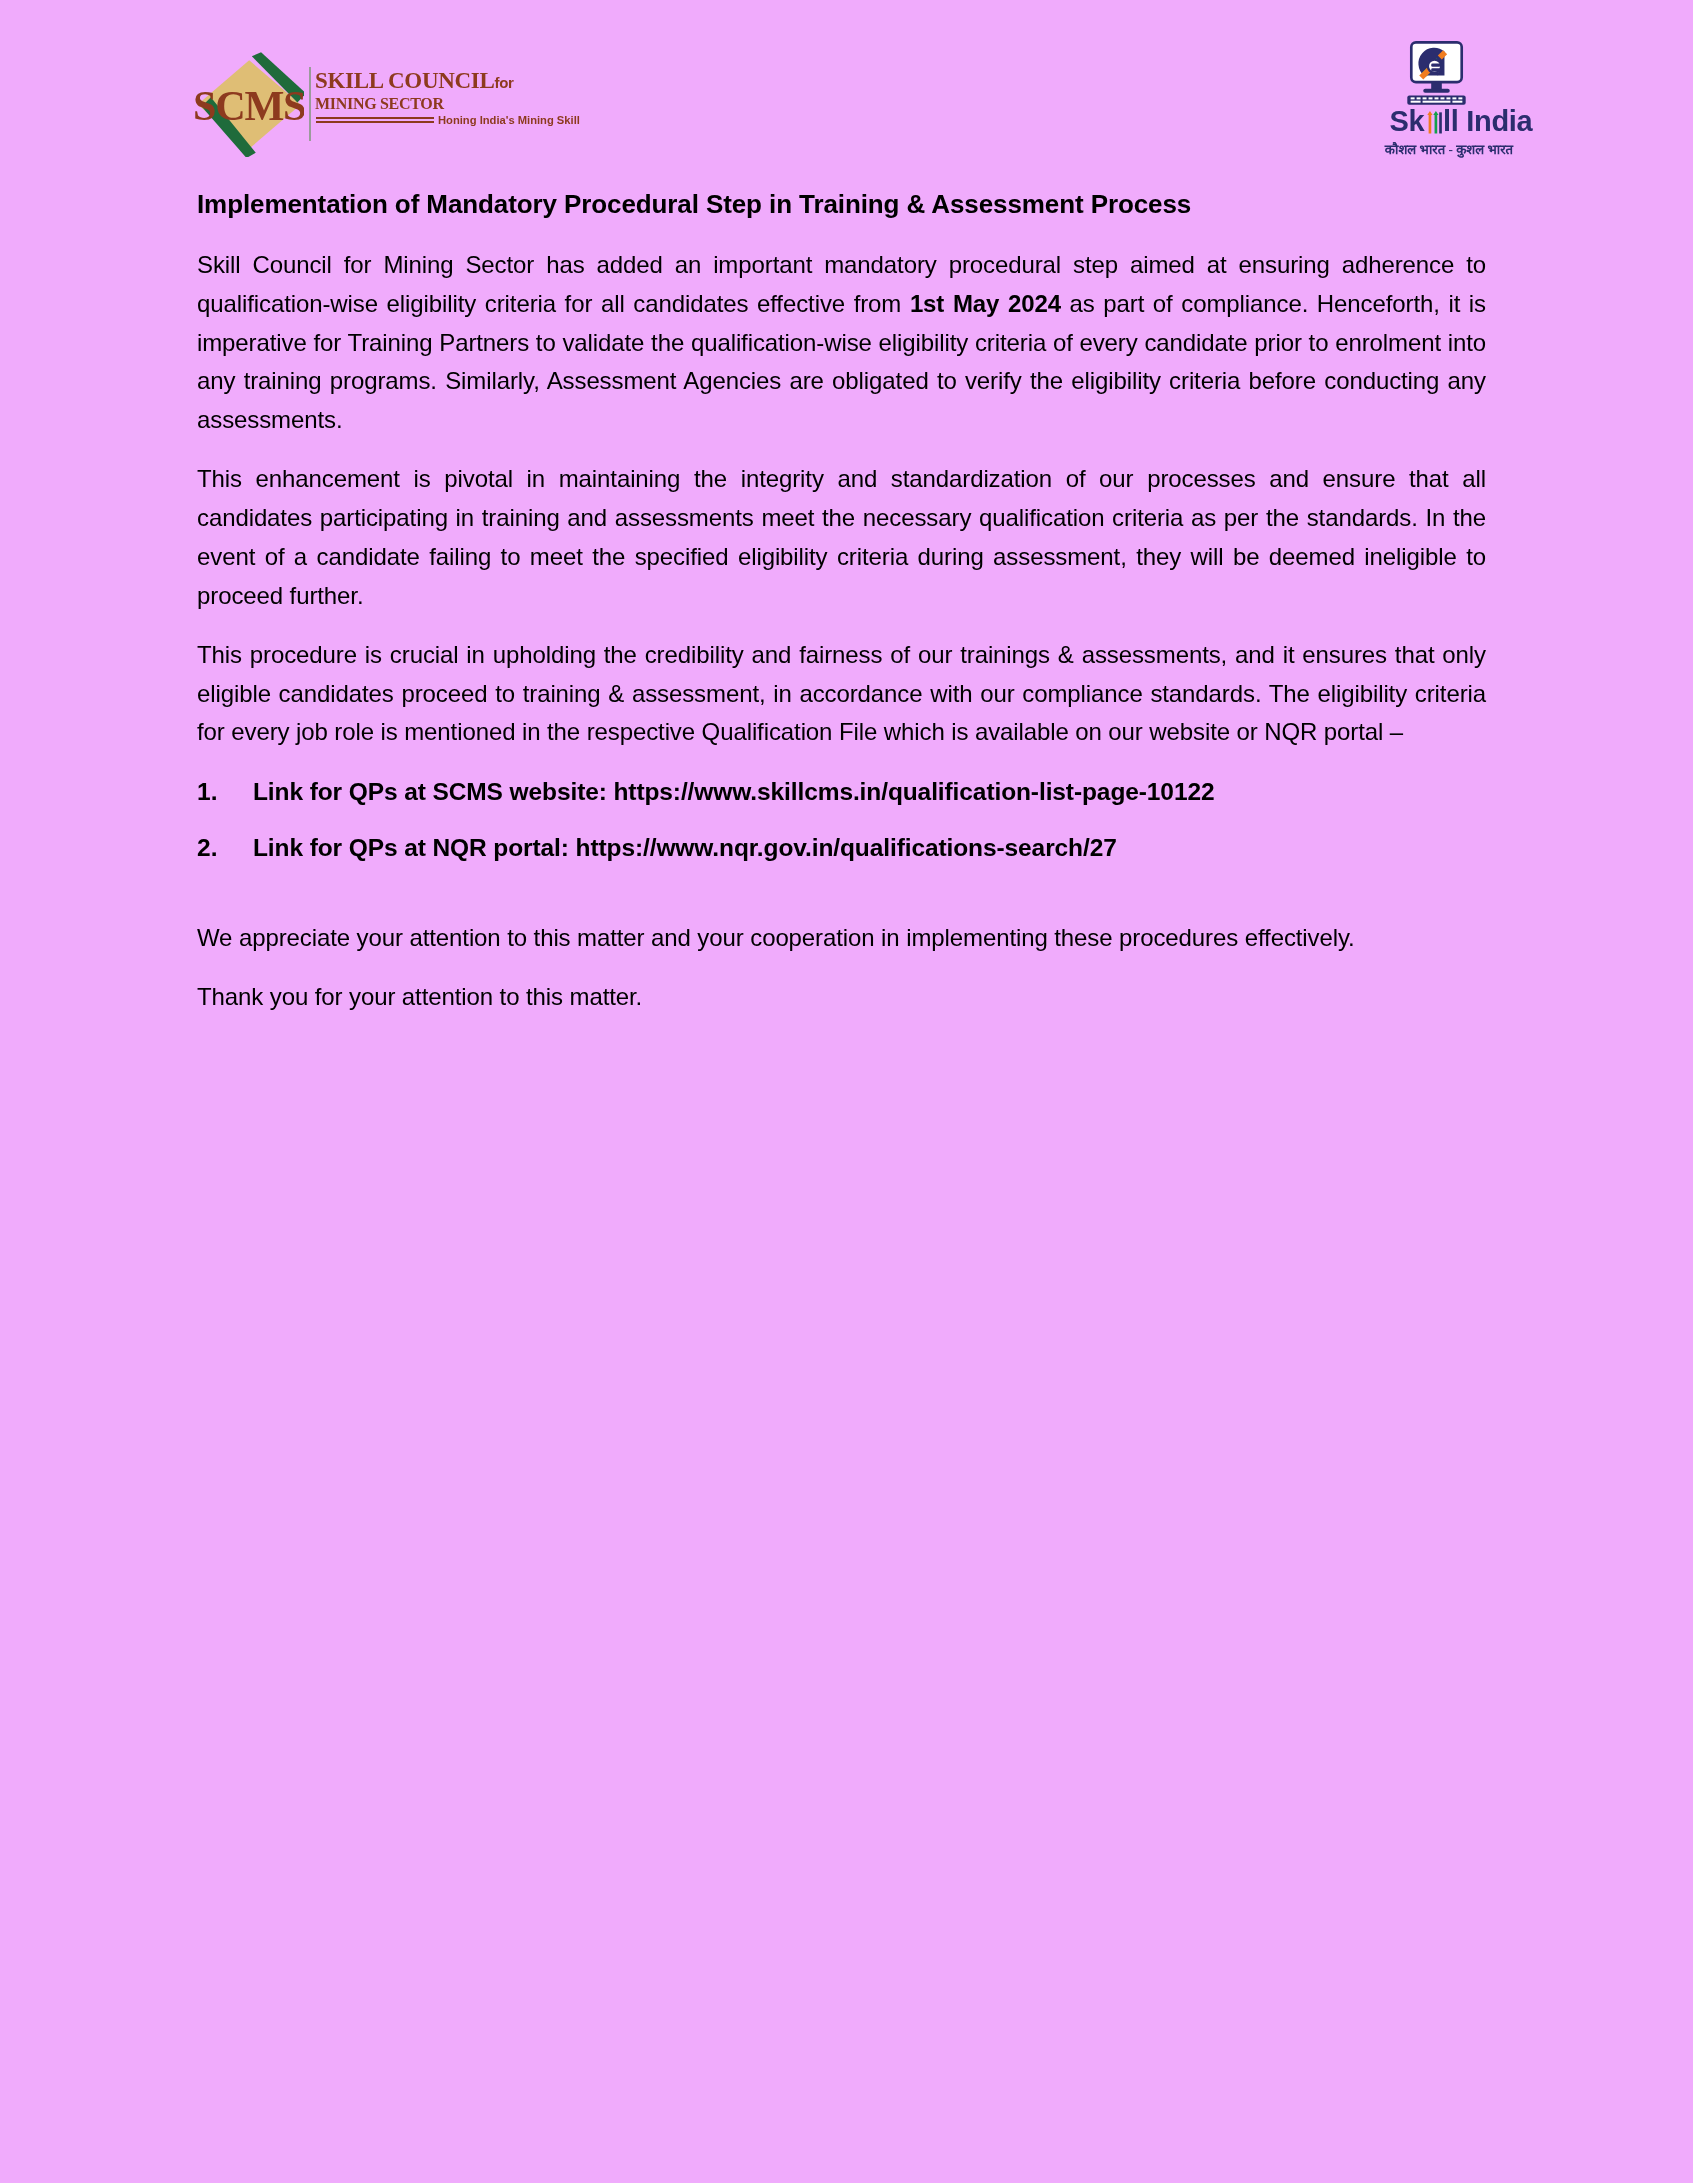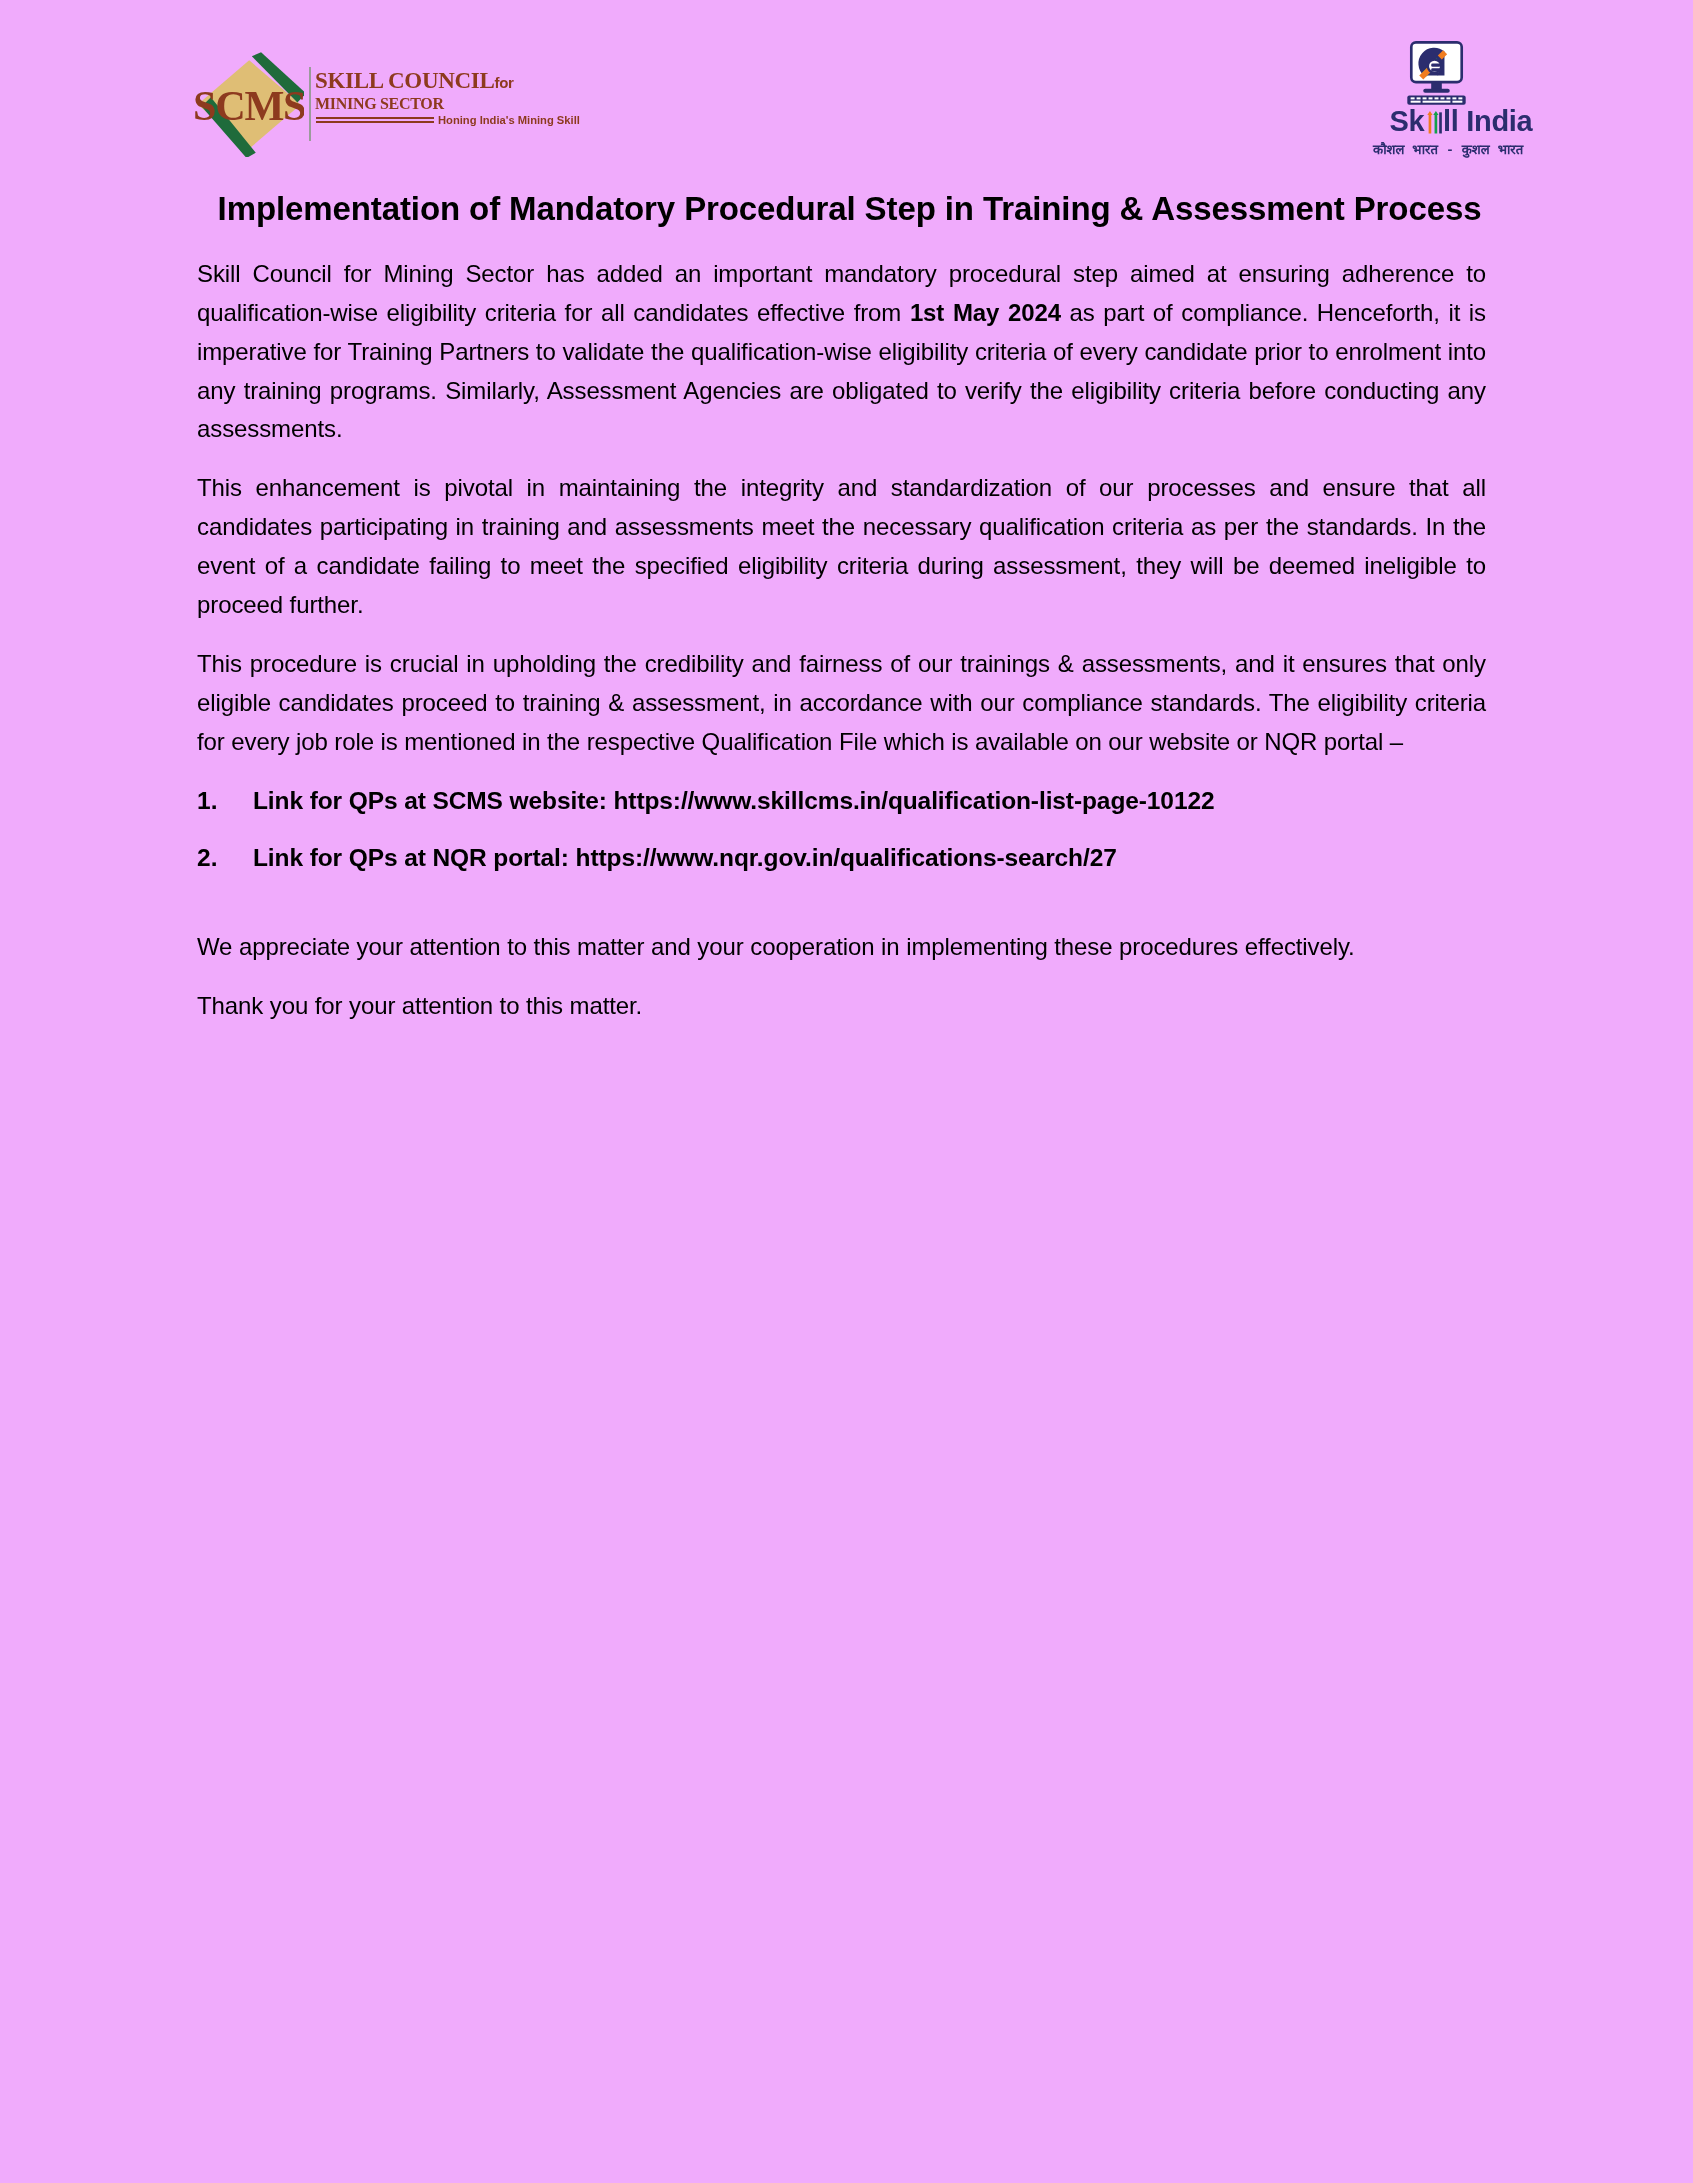--- a/index.html
+++ b/index.html
@@ -145,38 +145,38 @@
     position: relative;
     width: 18.5px;
     height: 22.5px;
     vertical-align: -2.6px;
   }
   .si-hindi {
     position: absolute;
     left: 0;
     top: 99px;
     width: 152px;
+    text-align: center;
     font-size: 13.2px;
     font-weight: bold;
     color: #2b2d6e;
     white-space: nowrap;
-    font-family: Liberation Mono, monospace;
+    font-family: Liberation Serif, serif;
   }
 
   
   .content {
     position: absolute;
     left: 197px;
     top: 188px;
     width: 1305px;
   }
   .doc-title {
-    font-size: 33px;
-    font-weight: bold;
-    text-align: center;
+    font-size: 26px;
+    font-weight: bold;
     line-height: 1.3;
     margin: 0 0 24px 0;
     letter-spacing: -0.1px;
   }
   p.para {
     font-size: 24px;
     line-height: 1.62;
     text-align: justify;
     margin: 0 16px 20px 0;
     letter-spacing: -0.1px;

